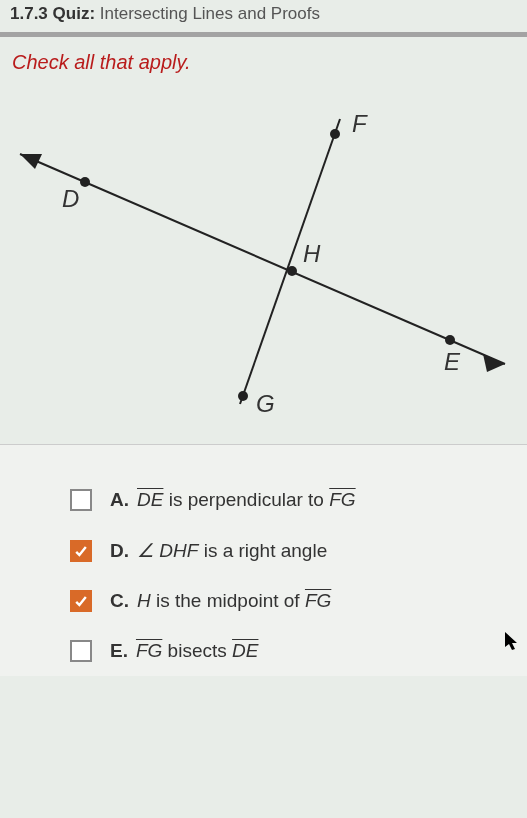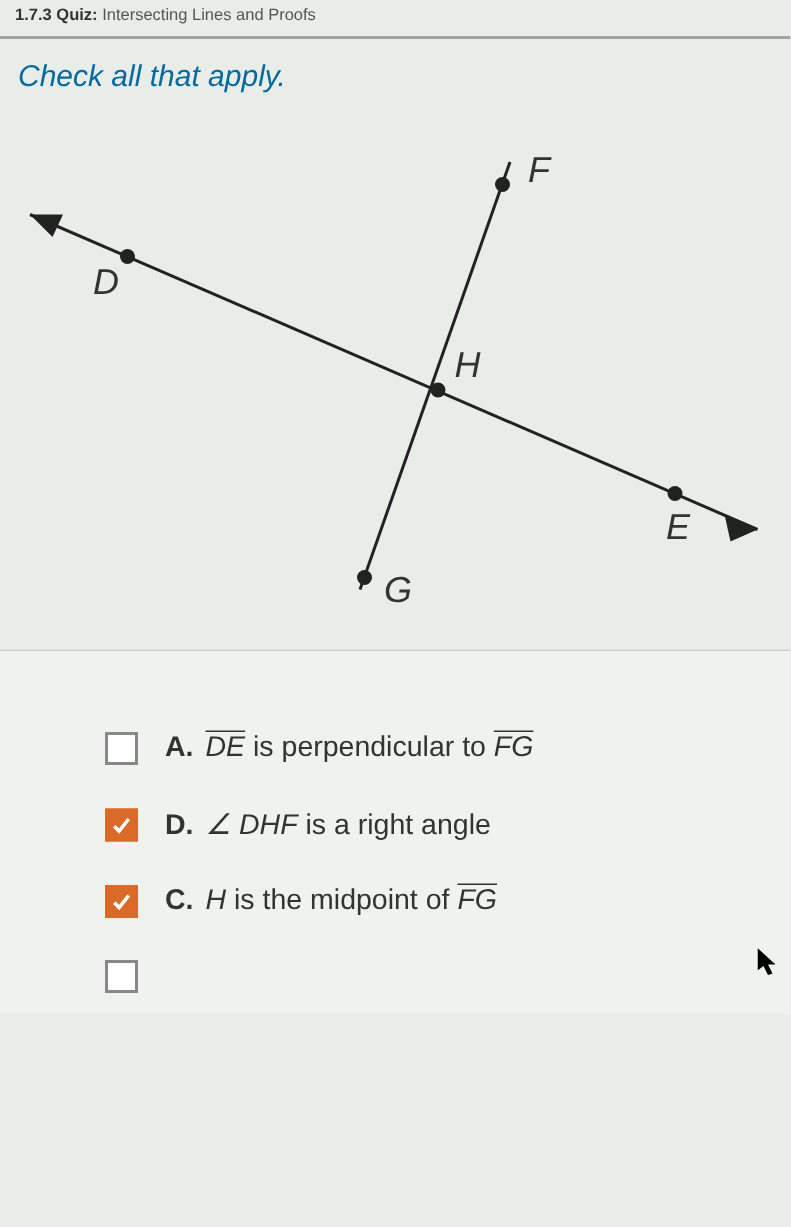--- a/index.html
+++ b/index.html
@@ -10,49 +10,49 @@
     body {
       width: 527px;
       height: 818px;
       background: #e8ede8;
       font-family: Arial, Helvetica, sans-serif;
       overflow: hidden;
       position: relative;
     }
     .header {
       padding: 4px 10px 8px 10px;
-      font-size: 11px;
+      font-size: 17px;
       color: #555;
-      border-bottom: 2px solid #a3a3a3;
+      border-bottom: 5px solid #a3a3a3;
       background: #e8ede8;
     }
     .header .bold {
       font-weight: bold;
       color: #333;
     }
     .instruction {
       padding: 14px 10px 10px 12px;
       font-style: italic;
       font-size: 20px;
-      color: #0369a1;
+      color: #b91c1c;
     }
     .diagram-area {
       width: 527px;
       height: 360px;
       position: relative;
       background: #e8ede8;
     }
     .diagram-svg {
       width: 100%;
       height: 100%;
     }
     .answers {
       background: #f0f2ef;
       border-top: 1px solid #ccc;
-      padding: 40px 0 0 0;
+      padding: 30px 0 0 0;
     }
     .answer-row {
       display: flex;
       align-items: center;
       padding: 14px 0 14px 70px;
       font-size: 19px;
       color: #333;
     }
     .checkbox {
       width: 22px;
@@ -142,18 +142,19 @@
     <div class="answer-row">
       <div class="checkbox checked">
         <svg viewBox="0 0 20 20" width="16" height="16">
           <polyline points="4,11 8,15 16,5"></polyline>
         </svg>
       </div>
       <div><span class="answer-label">C.</span><span class="ital">H</span><span> is the midpoint of </span><span class="overline ital">FG</span></div>
     </div>
     <div class="answer-row">
       <div class="checkbox"></div>
+      <div><span class="answer-label">E.</span><span class="overline ital">FG</span><span> bisects </span><span class="overline ital">DE</span></div>
     </div>
   </div>
 
 <svg class="cursor" viewBox="0 0 16 20">
   <path d="M0,0 L0,15 L4,12 L7,18 L10,17 L7,11 L12,11 Z" fill="#000"></path>
 </svg>
 
 </body></html>

